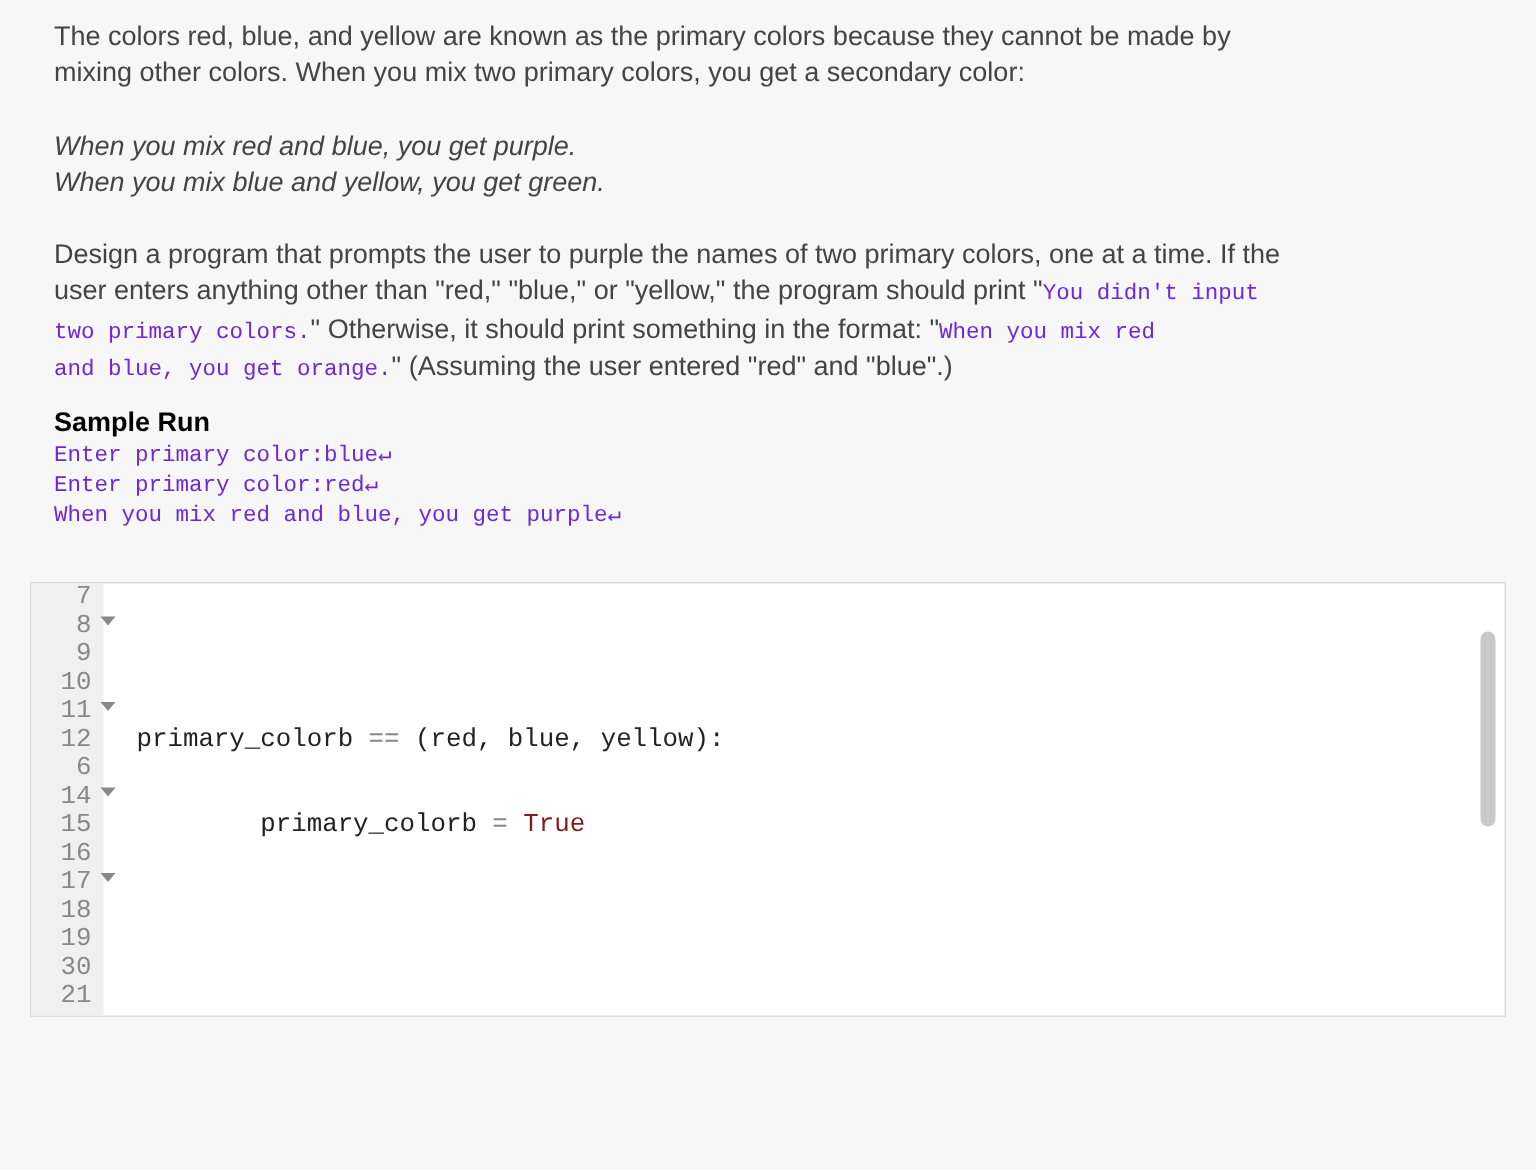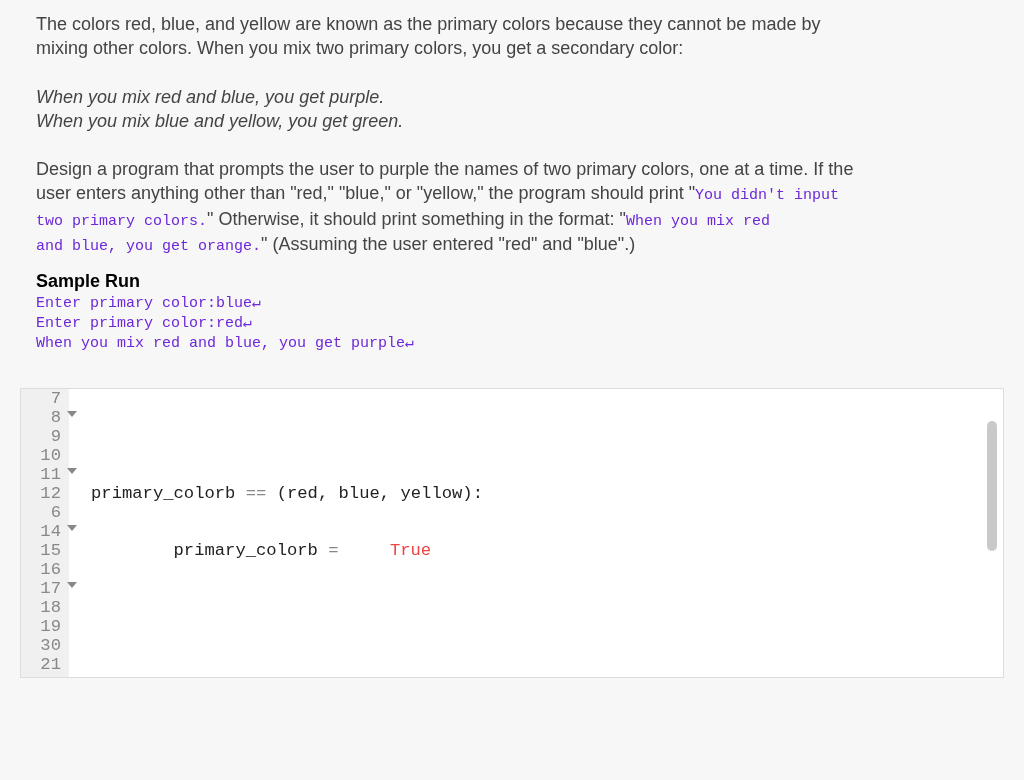--- a/index.html
+++ b/index.html
@@ -69,21 +69,21 @@
   }
   .code {
     flex: 1;
     padding-left: 22px;
     position: relative;
     white-space: pre;
     color: #222;
   }
   .code .cline { height: 19px; }
   .tok-kw { color: #135b8f; }
-  .tok-const { color: #ef4444; margin-left: 41px; }
+  .tok-const { color: #7f1d1d; }
   .tok-op { color: #888; }
   .tok-plain { color: #222; }
 
   .scrollbar {
     position: absolute;
     right: 6px;
     top: 32px;
     width: 10px;
     height: 130px;
     background: #c9c9c9;

